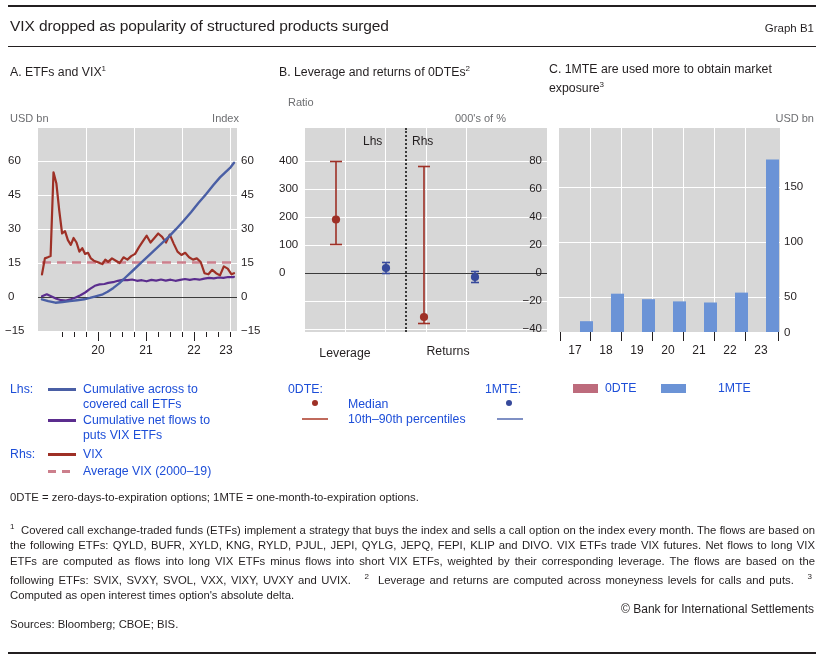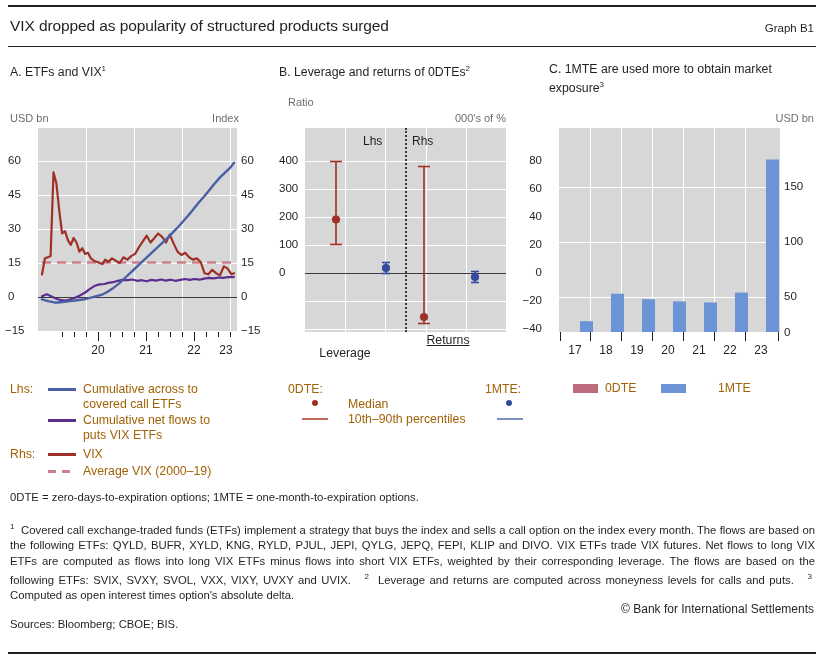--- a/index.html
+++ b/index.html
@@ -139,21 +139,21 @@
   .dotted-divider {
     position: absolute;
     width: 0;
     border-left: 2px dotted #3b3b3b;
   }
 
   
   .legend-text {
     position: absolute;
     font-size: 12.3px;
-    color: #a16207;
+    color: #1d4ed8;
     line-height: 16.5px;
     white-space: nowrap;
   }
   .legend-line {
     position: absolute;
     height: 2.6px;
   }
   .legend-dashed {
     position: absolute;
     height: 2.6px;
@@ -262,21 +262,21 @@
   <div class="axis-tick minor" style="left:230px; top:332px;"></div>
 
   <div class="xlab" style="left:76px; top:343px; width:44px;">20</div>
   <div class="xlab" style="left:124px; top:343px; width:44px;">21</div>
   <div class="xlab" style="left:172px; top:343px; width:44px;">22</div>
   <div class="xlab" style="left:204px; top:343px; width:44px;">23</div>
 
   <div class="axis-caption" style="left:288px; top:96px;">Ratio</div>
   <div class="axis-caption" style="left:430px; top:112px; width:76px; text-align:right;">000's of %</div>
 
-  <div class="plot" id="plot-b" style="left:305px; top:128px; width:201px; height:204px;">
+  <div class="plot" id="plot-b" style="left:305px; top:128px; width:242px; height:204px;">
     <div class="gridline" style="top:33px;"></div>
     <div class="gridline" style="top:61px;"></div>
     <div class="gridline" style="top:89px;"></div>
     <div class="gridline" style="top:117px;"></div>
     <div class="gridline" style="top:173px;"></div>
     <div class="gridline" style="top:201px;"></div>
     <div class="vgridline" style="left:40px;"></div>
     <div class="vgridline" style="left:80px;"></div>
     <div class="vgridline" style="left:121px;"></div>
     <div class="vgridline" style="left:161px;"></div>
@@ -326,21 +326,21 @@
 
   <div class="tick-label right" style="left:510px; top:154px; width:32px;">80</div>
   <div class="tick-label right" style="left:510px; top:182px; width:32px;">60</div>
   <div class="tick-label right" style="left:510px; top:210px; width:32px;">40</div>
   <div class="tick-label right" style="left:510px; top:238px; width:32px;">20</div>
   <div class="tick-label right" style="left:510px; top:266px; width:32px;">0</div>
   <div class="tick-label right" style="left:506px; top:294px; width:36px;">−20</div>
   <div class="tick-label right" style="left:506px; top:322px; width:36px;">−40</div>
 
   <div class="cat-label" style="left:300px; top:346px; width:90px;">Leverage</div>
-  <div class="cat-label" style="left:404px; top:333px; width:88px;text-decoration:underline;">Returns</div>
+  <div class="cat-label" style="left:404px; top:344px; width:88px;">Returns</div>
 
   <div class="axis-caption" style="left:740px; top:112px; width:74px; text-align:right;">USD bn</div>
 
   <div class="plot" id="plot-c" style="left:559px; top:128px; width:221px; height:204px;">
     <div class="gridline" style="top:59px;"></div>
     <div class="gridline" style="top:114px;"></div>
     <div class="gridline" style="top:169px;"></div>
     <div class="vgridline" style="left:31px;"></div>
     <div class="vgridline" style="left:62px;"></div>
     <div class="vgridline" style="left:93px;"></div>

